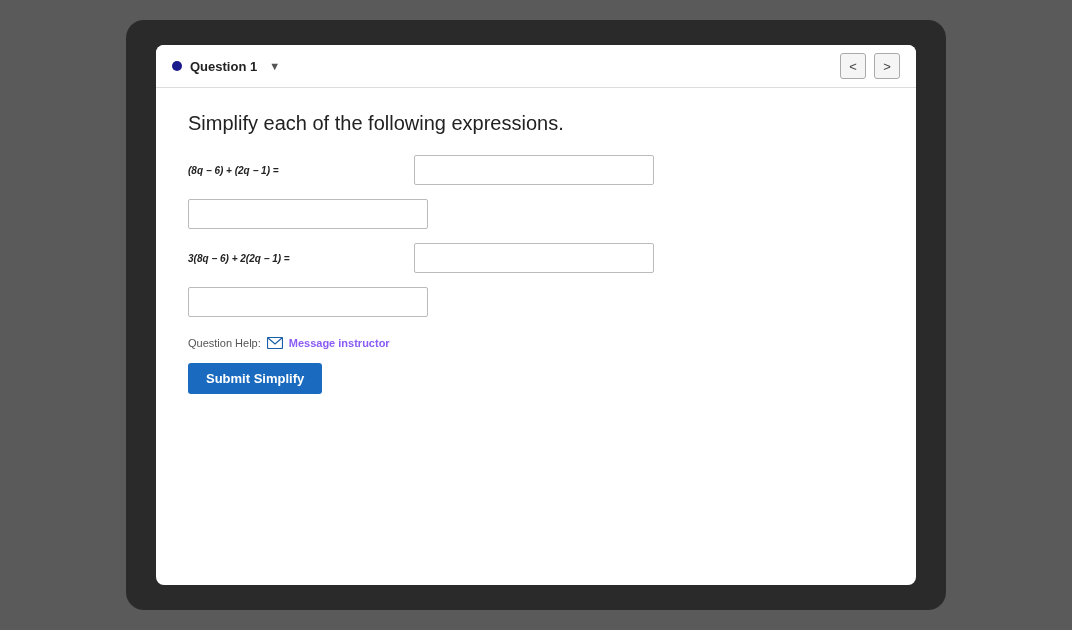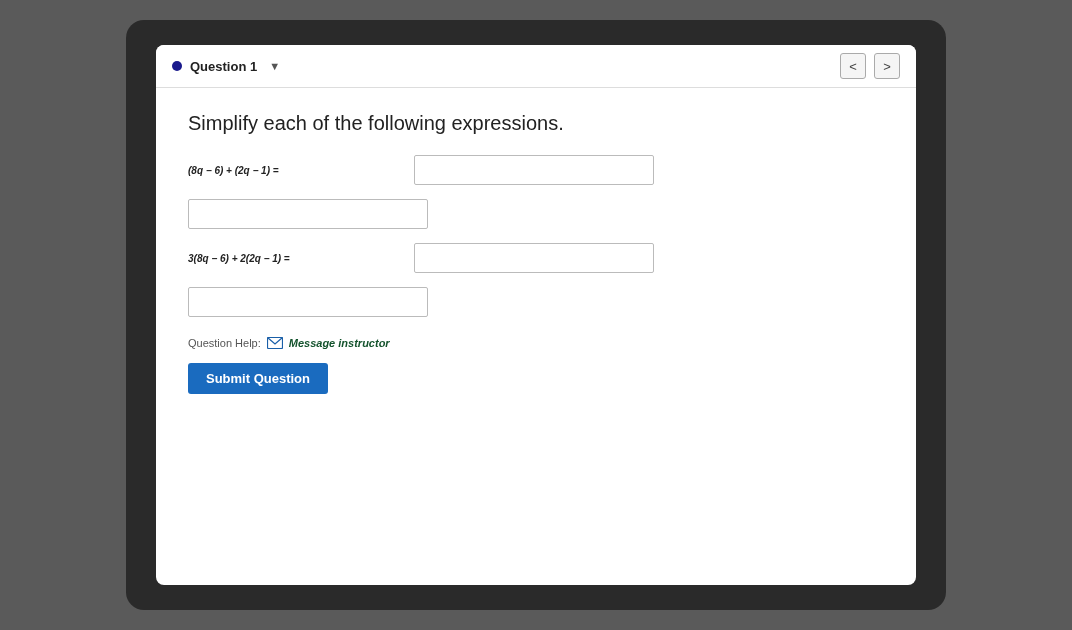--- a/index.html
+++ b/index.html
@@ -134,25 +134,24 @@
       display: flex;
       align-items: center;
       gap: 6px;
       margin-top: 20px;
       margin-bottom: 14px;
       font-size: 11px;
       color: #555;
     }
 
     .message-link {
-      color: #14532d;
+      color: #8b5cf6;
       font-weight: 600;
       text-decoration: none;
       cursor: pointer;
-      font-style: italic;
     }
 
     
     .submit-btn {
       background: #1a6bbf;
       color: #fff;
       border: none;
       padding: 8px 18px;
       font-size: 13px;
       font-weight: 600;
@@ -209,17 +208,17 @@
         <span>Question Help:</span>
 
         <svg width="16" height="12" viewBox="0 0 16 12" style="vertical-align:middle;">
           <rect x="0.5" y="0.5" width="15" height="11" rx="1" fill="none" stroke="#1a5fa8" stroke-width="1.2"></rect>
           <polyline points="0.5,0.5 8,7 15.5,0.5" fill="none" stroke="#1a5fa8" stroke-width="1.2"></polyline>
         </svg>
         <a class="message-link">Message instructor</a>
       </div>
 
       
-      <button class="submit-btn">Submit Question</button>
+      <button class="submit-btn">Submit Simplify</button>
 
     </div>
   </div>
 </div>
 
 </body></html>

